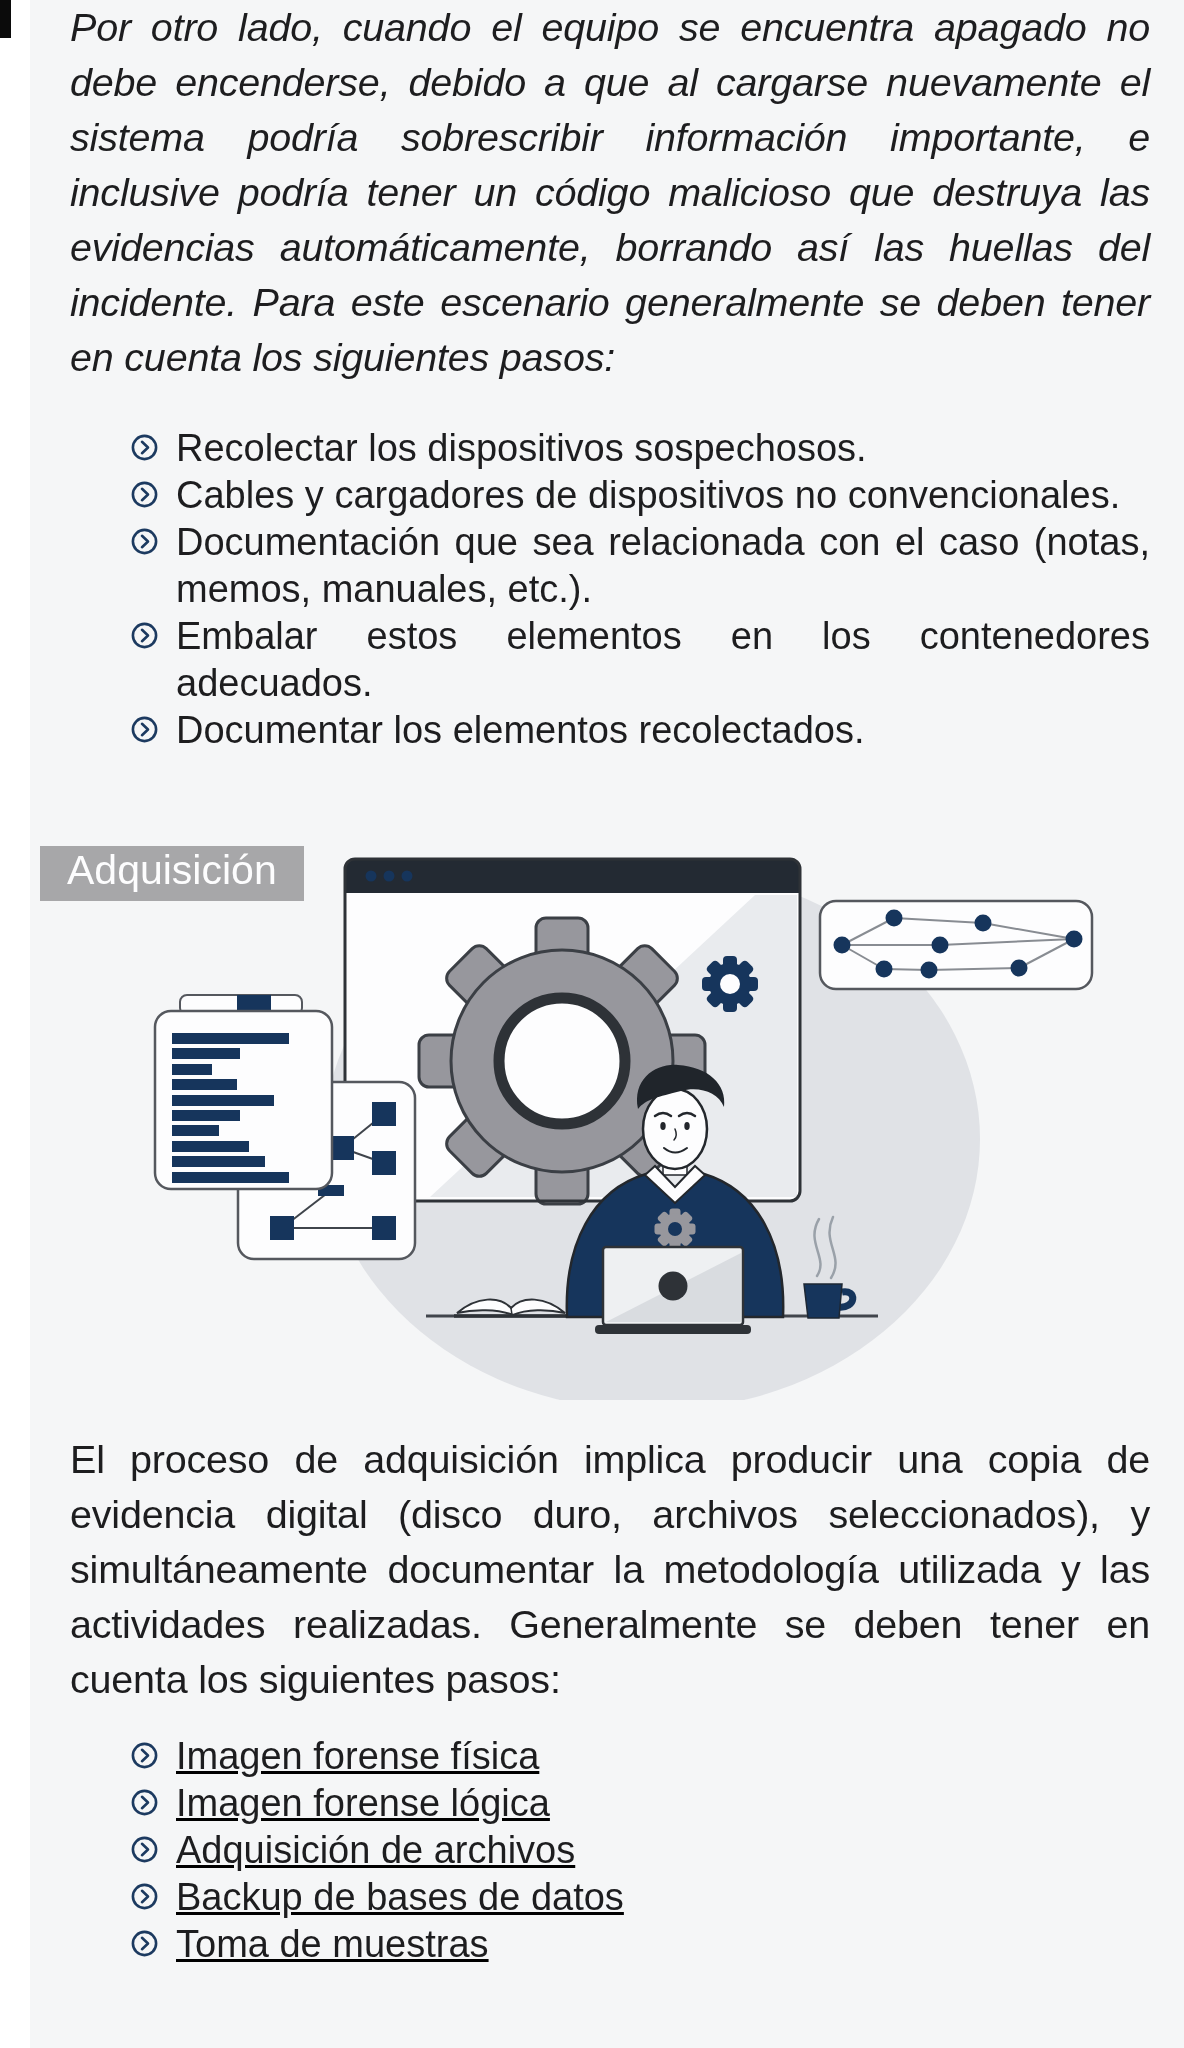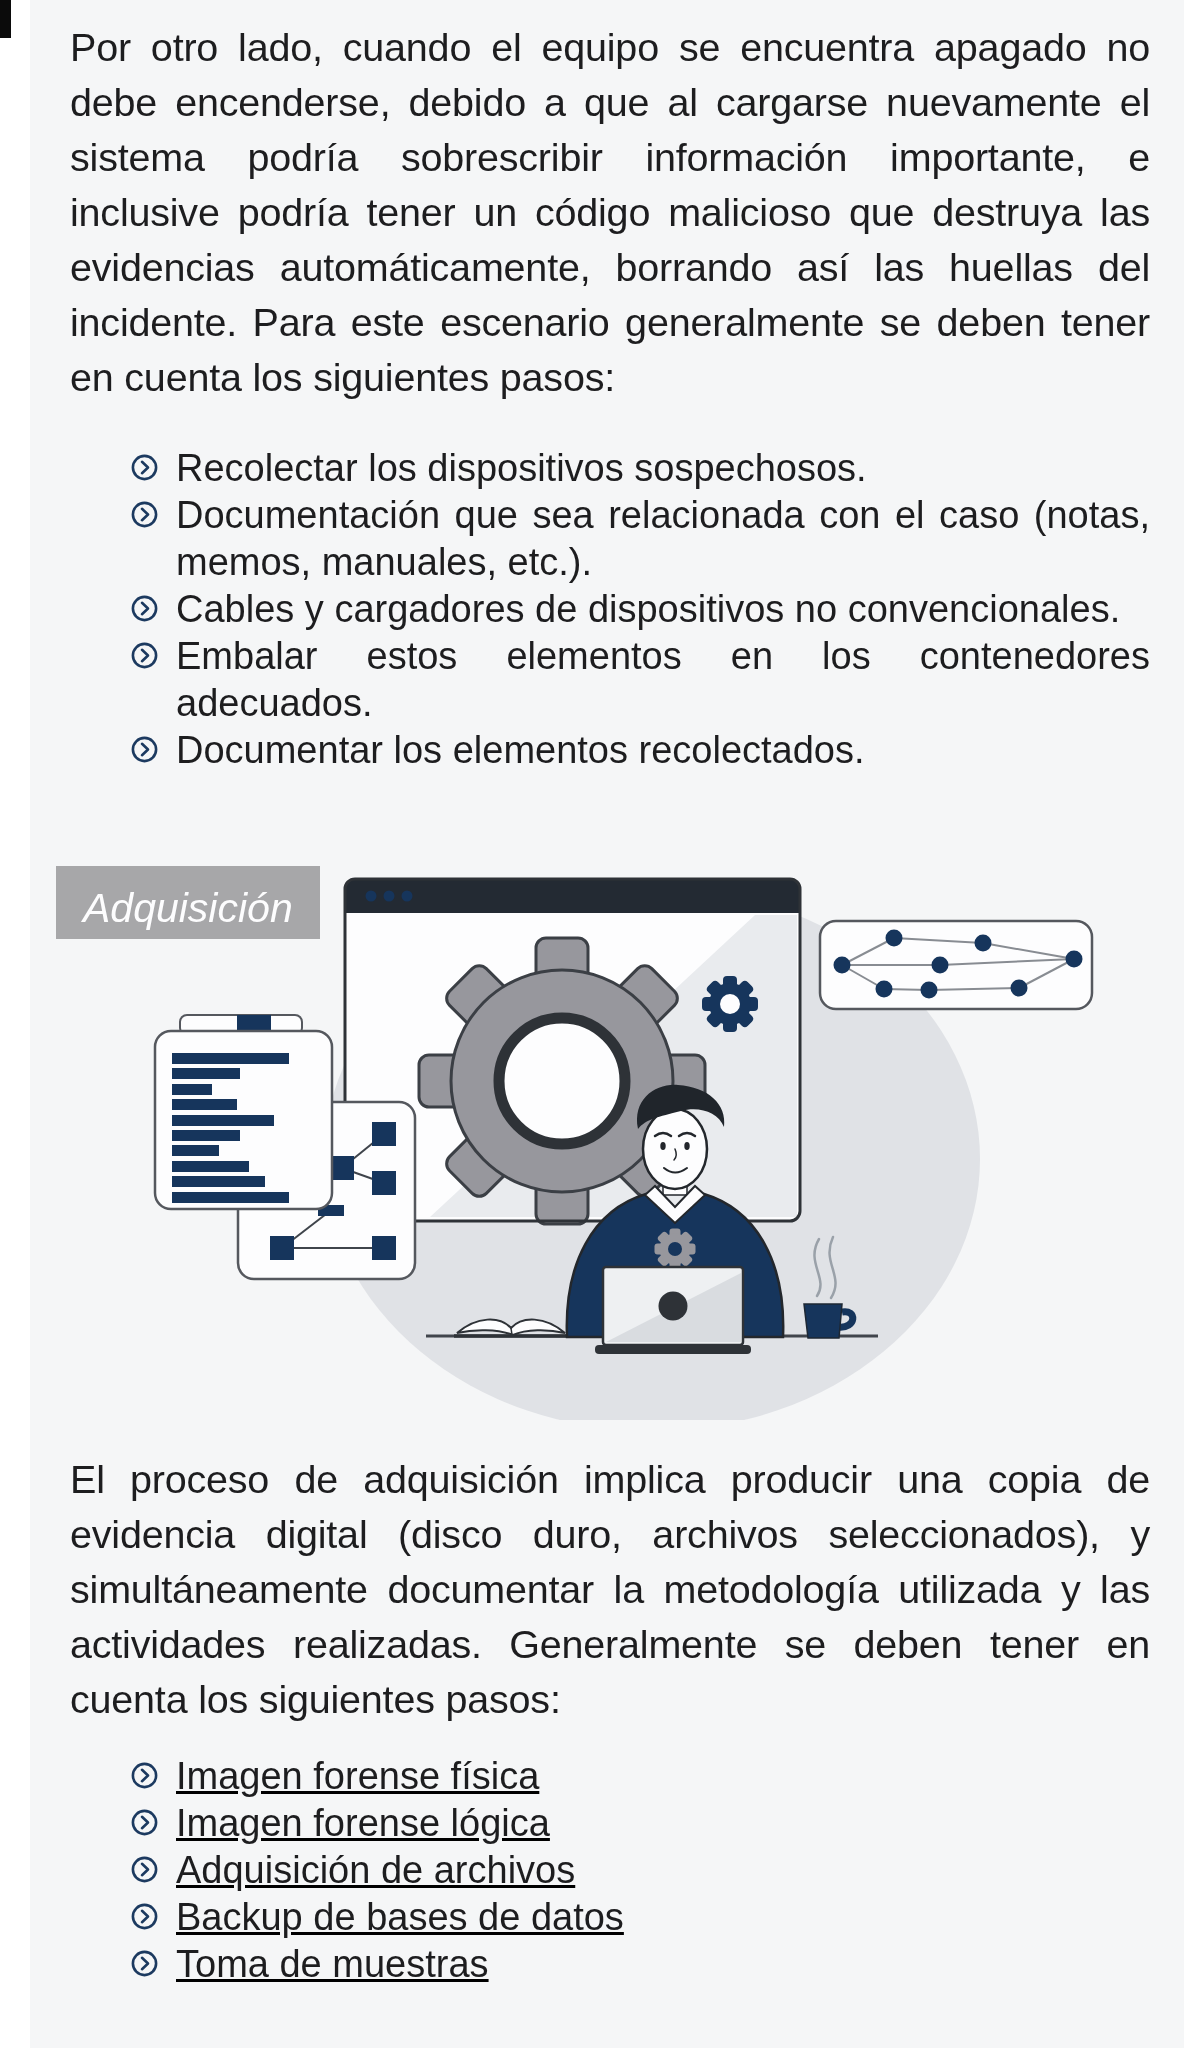--- a/index.html
+++ b/index.html
@@ -9,34 +9,34 @@
     font-family:"Liberation Sans","DejaVu Sans",sans-serif;
   }
   .scroll-track{position:absolute;left:0;top:0;width:30px;height:2048px;background:#ffffff;}
   .scroll-thumb{position:absolute;left:0;top:0;width:11px;height:38px;background:#0b0b0b;}
   .content{position:absolute;left:30px;top:0;width:1154px;}
   .para{
     margin:0;padding:0 34px 0 40px;
     font-size:39.5px;line-height:55px;letter-spacing:-0.2px;
     text-align:justify;color:#1d1d1f;
   }
-  .p1{padding-top:20px;}
+  .p1{font-style:italic;}
   .p2{margin-top:32px;}
   ul.blist{list-style:none;margin:40px 34px 0 0;padding:0 0 0 100px;}
   ul.blist li{display:flex;align-items:flex-start;gap:17px;
     font-size:38px;line-height:47px;color:#1d1d1f;}
   ul.blist li .bicon{flex:0 0 auto;width:29px;height:29px;margin-top:8px;}
   ul.blist li .txt{display:block;text-align:justify;}
   ul.list2{margin-top:26px;text-decoration:underline;}
   .figure{position:relative;margin-top:56px;height:590px;}
   .figure svg.art{position:absolute;left:0;top:0;width:1154px;height:590px;}
   .badge{
-    position:absolute;left:26px;top:36px;z-index:2;
+    position:absolute;left:10px;top:36px;z-index:2;
     background:#a7a7a9;color:#fdfdfe;
-    font-size:41px;line-height:41px;padding:22px 27px 10px;font-style:italic;
+    font-size:41px;line-height:41px;padding:4px 27px 10px;
   }
 </style>
 </head>
 <body>
 
 <div class="scroll-track">
   <div class="scroll-thumb"></div>
 </div>
 
 <div class="content">
@@ -49,28 +49,28 @@
           <circle cx="14.5" cy="14.5" r="11.6" fill="none" stroke="#1c3a60" stroke-width="2.6"></circle>
           <path d="M12 8.8 L18 14.5 L12 20.2" fill="none" stroke="#1c3a60" stroke-width="2.6" stroke-linecap="round" stroke-linejoin="round"></path>
         </svg>
       <span class="txt">Recolectar los dispositivos sospechosos.</span>
     </li>
     <li>
       <svg class="bicon" viewBox="0 0 29 29">
           <circle cx="14.5" cy="14.5" r="11.6" fill="none" stroke="#1c3a60" stroke-width="2.6"></circle>
           <path d="M12 8.8 L18 14.5 L12 20.2" fill="none" stroke="#1c3a60" stroke-width="2.6" stroke-linecap="round" stroke-linejoin="round"></path>
         </svg>
+      <span class="txt">Cables y cargadores de dispositivos no convencionales.</span>
+    </li>
+    <li>
+      <svg class="bicon" viewBox="0 0 29 29">
+          <circle cx="14.5" cy="14.5" r="11.6" fill="none" stroke="#1c3a60" stroke-width="2.6"></circle>
+          <path d="M12 8.8 L18 14.5 L12 20.2" fill="none" stroke="#1c3a60" stroke-width="2.6" stroke-linecap="round" stroke-linejoin="round"></path>
+        </svg>
       <span class="txt">Documentación que sea relacionada con el caso (notas, memos, manuales, etc.).</span>
-    </li>
-    <li>
-      <svg class="bicon" viewBox="0 0 29 29">
-          <circle cx="14.5" cy="14.5" r="11.6" fill="none" stroke="#1c3a60" stroke-width="2.6"></circle>
-          <path d="M12 8.8 L18 14.5 L12 20.2" fill="none" stroke="#1c3a60" stroke-width="2.6" stroke-linecap="round" stroke-linejoin="round"></path>
-        </svg>
-      <span class="txt">Cables y cargadores de dispositivos no convencionales.</span>
     </li>
     <li>
       <svg class="bicon" viewBox="0 0 29 29">
           <circle cx="14.5" cy="14.5" r="11.6" fill="none" stroke="#1c3a60" stroke-width="2.6"></circle>
           <path d="M12 8.8 L18 14.5 L12 20.2" fill="none" stroke="#1c3a60" stroke-width="2.6" stroke-linecap="round" stroke-linejoin="round"></path>
         </svg>
       <span class="txt">Embalar estos elementos en los contenedores adecuados.</span>
     </li>
     <li>
       <svg class="bicon" viewBox="0 0 29 29">

